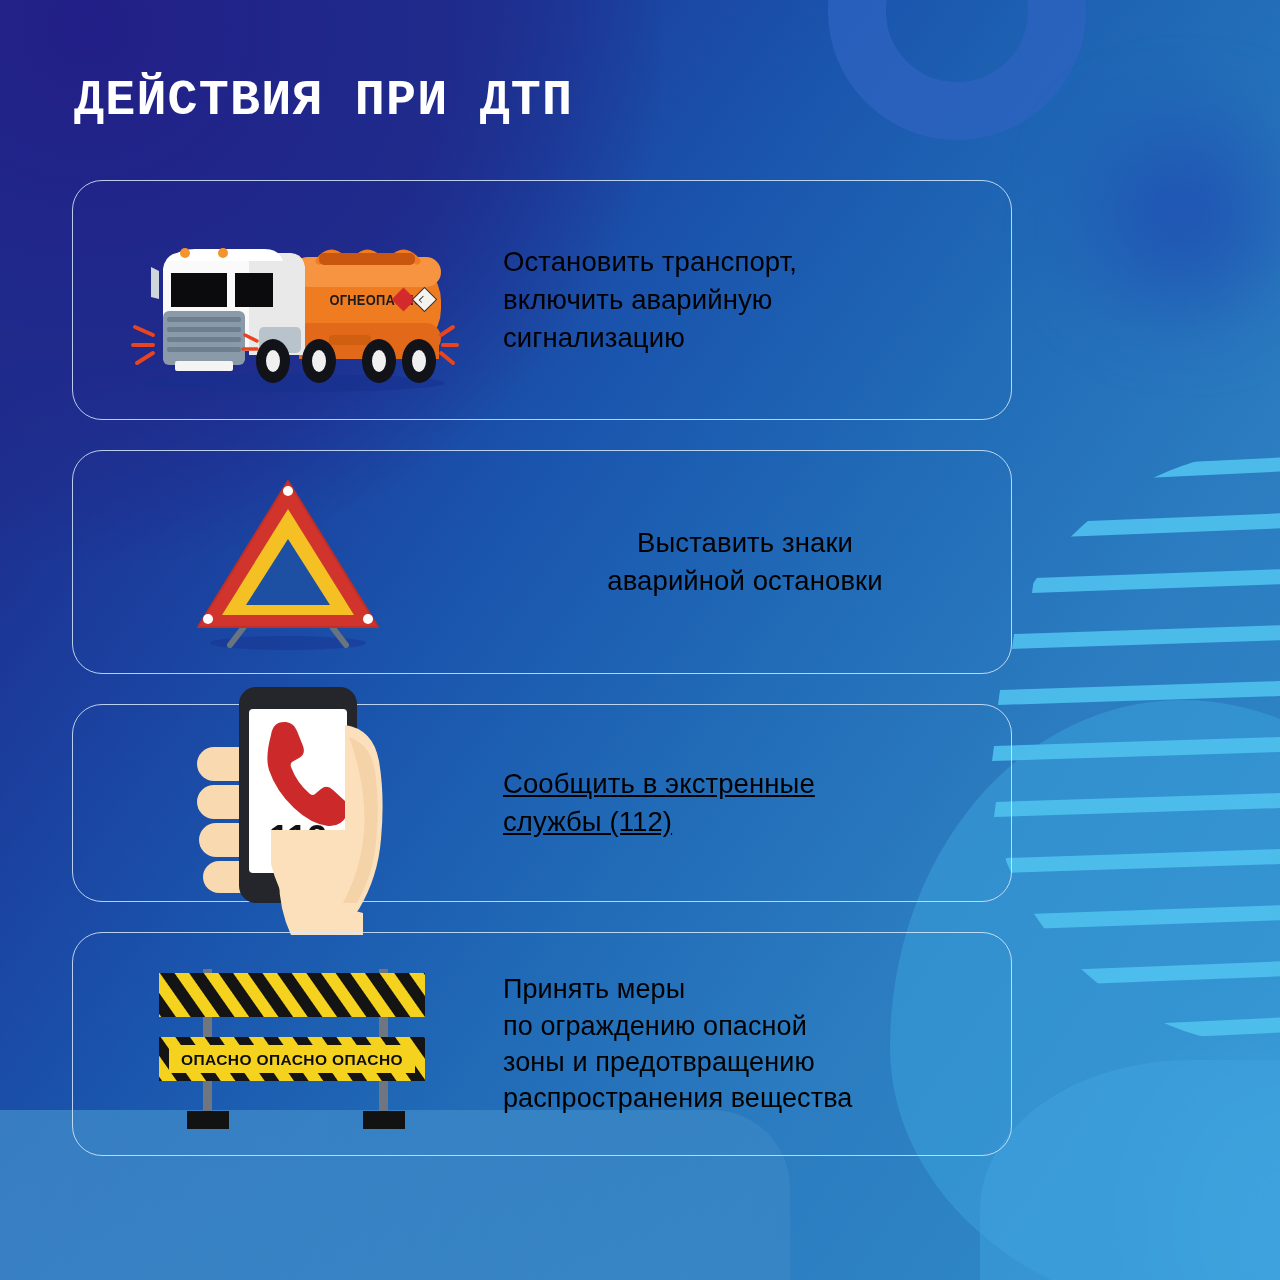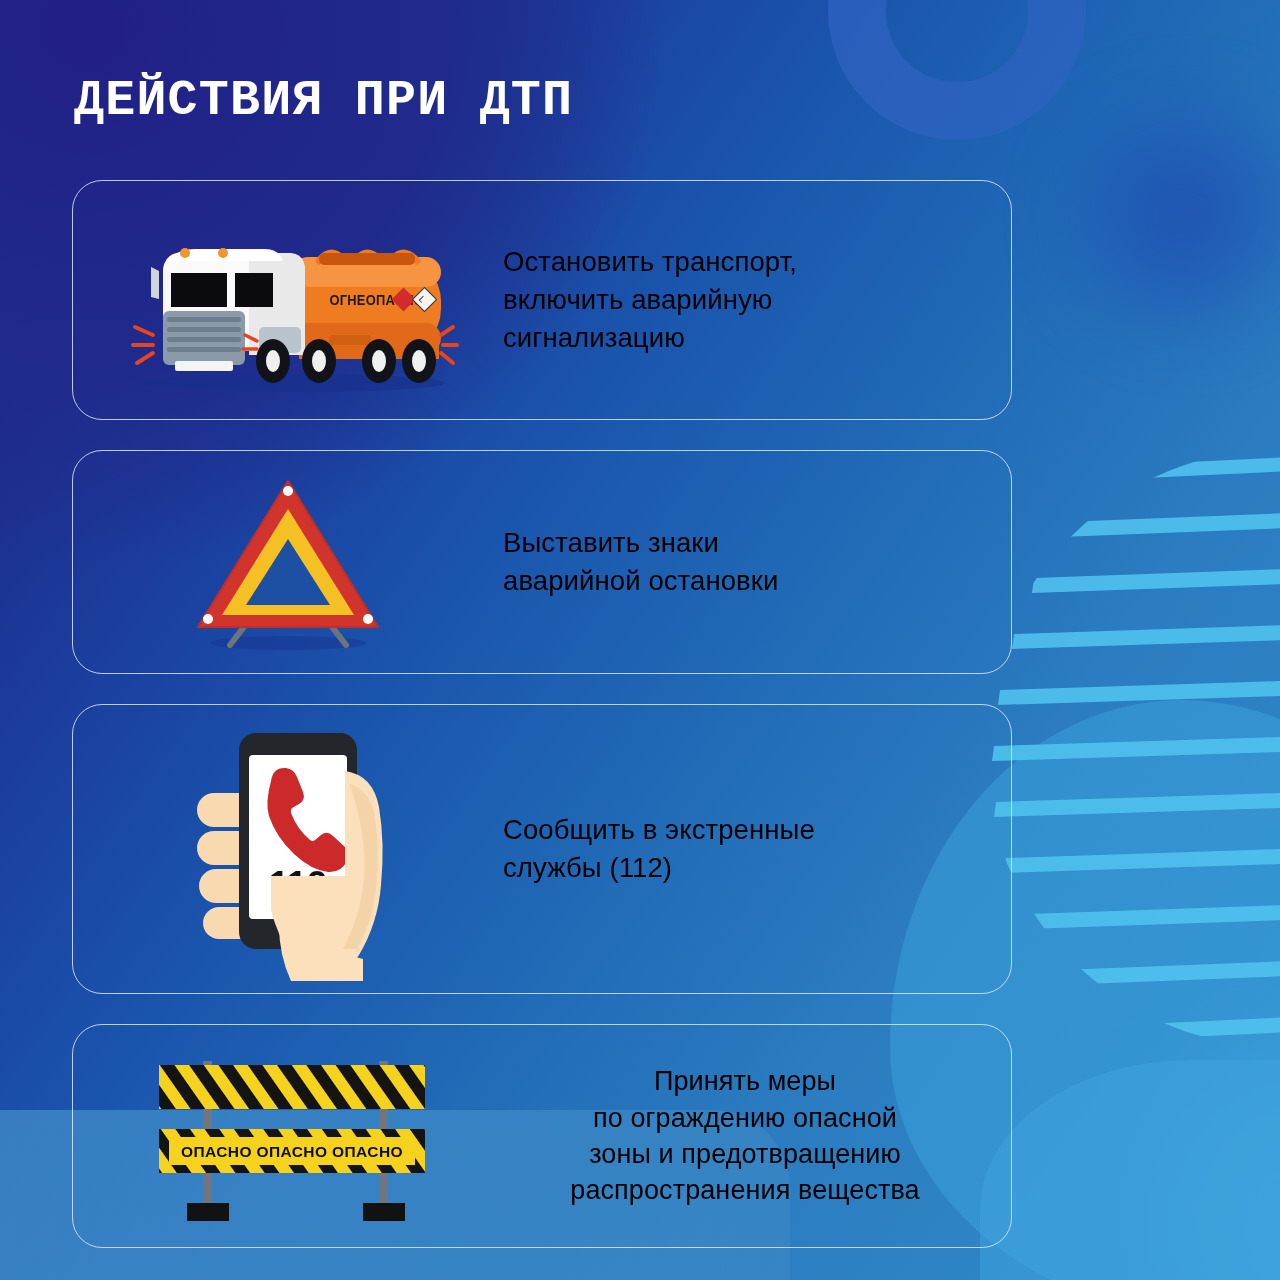--- a/index.html
+++ b/index.html
@@ -73,43 +73,43 @@
   .cards{position:absolute;left:72px;top:180px;width:940px;}
   .card{
     position:relative;
     box-sizing:border-box;
     border:1.6px solid rgba(214,233,250,.85);
     border-radius:30px;
     display:flex;align-items:center;
     margin-bottom:30px;
   }
   .card-1{height:240px;}
-  .card-2{height:224px;}
-  .card-3{height:290px;}
+  .card-2{height:224px;text-align:center;}
+  .card-3{height:198px;text-decoration:underline;}
   .card-4{height:224px;margin-bottom:0;}
 
   .art{
     position:relative;
     flex:0 0 430px;
     height:100%;
     display:flex;align-items:center;justify-content:center;
   }
   .art svg{display:block;overflow:visible;}
 
   .card-text{
     flex:1 1 auto;
     color:#000000;
     font-size:27.5px;
     line-height:1.37;
     font-weight:400;
     letter-spacing:.1px;
     padding-right:24px;
     white-space:pre-line;
   }
-  .card-4 .card-text{font-size:27px;line-height:1.35;text-align:center;}
+  .card-4 .card-text{font-size:27px;line-height:1.35;}
 </style>
 </head>
 <body>
 
 <div id="bg">
   <div class="bg-base"></div>
   <div class="bg-topleft"></div>
   <div class="ring ring-top"></div>
   <div class="blob-soft blob-a"></div>
   <div class="blob-soft blob-b"></div>

